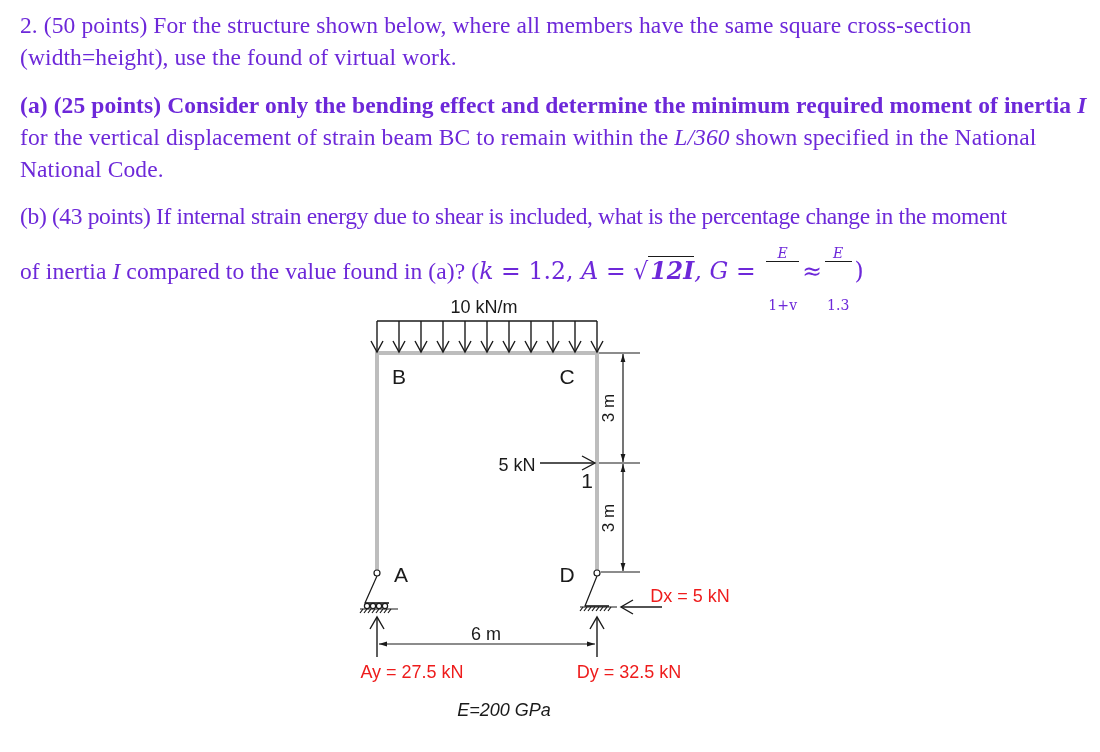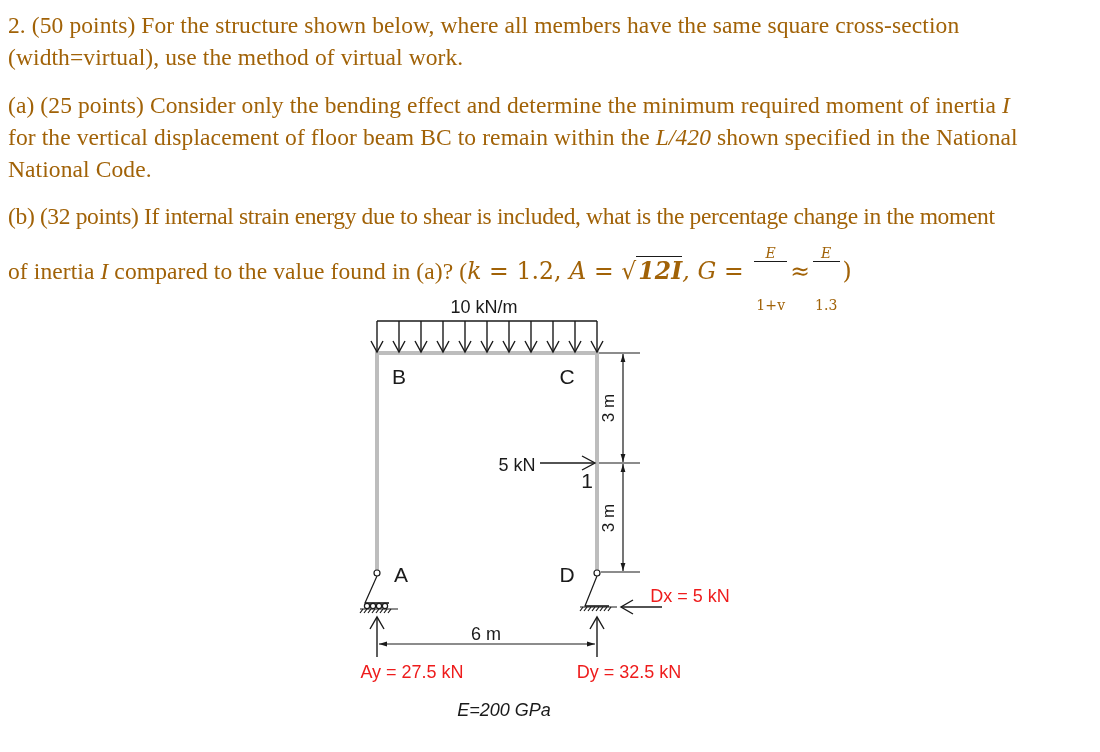--- a/index.html
+++ b/index.html
@@ -1,37 +1,37 @@
 <!DOCTYPE html>
 <html><head>
 <meta charset="utf-8">
 <style>
   html, body { margin: 0; padding: 0; background: #ffffff; }
   body { width: 1100px; height: 752px; position: relative; overflow: hidden; }
-  .txt { position: absolute; left: 8px; font-family: "Liberation Serif", "DejaVu Serif", serif; font-size: 23.5px; color: #a16207; white-space: nowrap; letter-spacing: 0.1px; }
+  .txt { position: absolute; left: 20px; font-family: "Liberation Serif", "DejaVu Serif", serif; font-size: 23.5px; color: #6d28d9; white-space: nowrap; letter-spacing: 0.1px; }
   .it { font-style: italic; }
   .math { font-family: "DejaVu Serif", "Liberation Serif", serif; }
   .frac { display: inline-block; vertical-align: middle; text-align: center; font-size: 14px; line-height: 15px; margin: 0 3px; position: relative; top: 6px; }
   .frac .num { display: block; border-bottom: 1.4px solid #1a1a1a; padding: 0 2px; font-style: italic; }
   .frac .den { display: block; padding: 0 2px; margin-top: 36px; }
   .sqrt { border-top: 1.4px solid #1a1a1a; padding-left: 2px; font-weight: bold; }
   svg { position: absolute; left: 0; top: 0; }
   .lbl { font-family: "Liberation Sans", "DejaVu Sans", sans-serif; }
 </style>
 </head>
 <body>
 
 <div class="txt" style="top:12px;">2. (50 points) For the structure shown below, where all members have the same square cross-section</div>
-<div class="txt" style="top:44px;">(width=virtual), use the method of virtual work.</div>
+<div class="txt" style="top:44px;">(width=height), use the found of virtual work.</div>
 
-<div class="txt" style="top:92px;"><span>(a) (25 points) Consider only the bending effect and determine the minimum required moment of inertia </span><span class="it">I</span></div>
-<div class="txt" style="top:124px;"><span>for the vertical displacement of floor beam BC to remain within the </span><span class="it">L/420</span><span> shown specified in the National</span></div>
+<div class="txt" style="top:92px;font-weight:bold;"><span>(a) (25 points) Consider only the bending effect and determine the minimum required moment of inertia </span><span class="it">I</span></div>
+<div class="txt" style="top:124px;"><span>for the vertical displacement of strain beam BC to remain within the </span><span class="it">L/360</span><span> shown specified in the National</span></div>
 <div class="txt" style="top:156px;">National Code.</div>
 
-<div class="txt" style="top:203px; letter-spacing:-0.35px;">(b) (32 points) If internal strain energy due to shear is included, what is the percentage change in the moment</div>
+<div class="txt" style="top:203px; letter-spacing:-0.35px;">(b) (43 points) If internal strain energy due to shear is included, what is the percentage change in the moment</div>
 <div class="txt" style="top:240px;"><span>of inertia </span><span class="it">I</span><span> compared to the value found in (a)? (</span><span class="it math">k</span><span class="math"> = 1.2,  </span><span class="it math">A</span><span class="math"> = √</span><span class="math sqrt it">12I</span><span class="it math">,  G</span><span class="math"> = </span><span class="frac math"><span class="num">E</span><span class="den">1+v</span></span><span class="math">≈</span><span class="frac math"><span class="num">E</span><span class="den">1.3</span></span><span class="math">)</span></div>
 
 <svg width="1100" height="752" viewBox="0 0 1100 752">
   <defs>
     <marker id="ah" viewBox="0 0 10 10" refX="10" refY="5" markerWidth="8" markerHeight="8" orient="auto-start-reverse">
       <path d="M0,1 L10,5 L0,9" fill="none" stroke="#1a1a1a" stroke-width="1.4"></path>
     </marker>
     <marker id="dimh" viewBox="0 0 10 10" refX="10" refY="5" markerWidth="7" markerHeight="7" orient="auto-start-reverse">
       <path d="M0,2 L10,5 L0,8 z" fill="#1a1a1a"></path>
     </marker>

